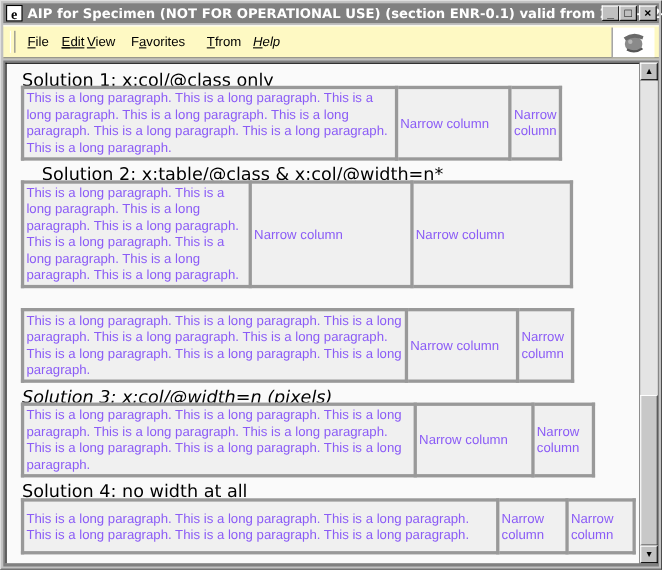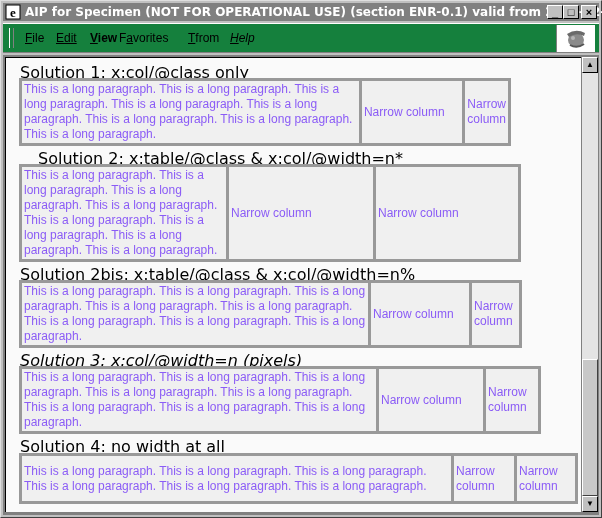--- a/index.html
+++ b/index.html
@@ -2,21 +2,21 @@
 <html><head>
 <meta charset="utf-8">
 <style>
   html, body { margin:0; padding:0; }
   body { width:602px; height:518px; background:#c0c0c0; position:relative; overflow:hidden; font-family:"Liberation Sans", sans-serif; }
   .window { position:absolute; left:0; top:0; width:600px; height:516px; border:1px solid #dfdfdf; border-right-color:#404040; border-bottom-color:#404040; background:#c0c0c0; }
   .titlebar { position:absolute; left:2px; top:2px; width:596px; height:18px; background:#808080; color:#fff; font-weight:bold; font-size:12px; line-height:18px; }
   .titlebar .app-icon { position:absolute; left:2px; top:1px; width:16px; height:16px; }
   .titlebar .title { position:absolute; left:22px; top:0; white-space:nowrap; font-family:"DejaVu Sans", sans-serif; font-size:12px; font-weight:bold; }
   .tb-btn { position:absolute; top:2px; width:16px; height:14px; background:#c0c0c0; border:1px solid #fff; border-right-color:#000; border-bottom-color:#000; box-sizing:border-box; color:#000; font-size:11px; line-height:12px; text-align:center; font-weight:bold; }
-  .menubar { position:absolute; left:2px; top:22px; width:596px; height:30px; background:#15803d; border-top:1px solid #fff; border-bottom:1px solid #808080; box-sizing:border-box; }
+  .menubar { position:absolute; left:2px; top:22px; width:596px; height:30px; background:#fef9c3; border-top:1px solid #fff; border-bottom:1px solid #808080; box-sizing:border-box; }
   .menubar .grip { position:absolute; left:6px; top:4px; width:3px; height:20px; border-left:1px solid #fff; border-right:1px solid #808080; }
   .menu-item { position:absolute; top:7px; font-size:12px; color:#000; font-family:"Liberation Sans", sans-serif; }
   .menu-item u { text-decoration:underline; }
   .throbber { position:absolute; right:4px; top:1px; width:38px; height:27px; background:#fff; border-left:1px solid #808080; }
   .content { position:absolute; left:2px; top:54px; width:596px; height:460px; background:#808080; }
   .viewport { position:absolute; left:2px; top:2px; width:576px; height:455px; background:#fafafa; border-top:1px solid #000; border-left:1px solid #000; box-sizing:border-box; overflow:hidden; }
   .scrollbar { position:absolute; left:579px; top:2px; width:16px; height:455px; background:#e4e4e4; }
   .sb-btn { position:absolute; left:0; width:16px; height:16px; background:#c0c0c0; border:1px solid #fff; border-right-color:#000; border-bottom-color:#000; box-sizing:border-box; font-size:8px; text-align:center; line-height:14px; }
   .sb-thumb { position:absolute; left:0; width:16px; background:#c8c8c8; border:1px solid #fff; border-right-color:#404040; border-bottom-color:#404040; box-sizing:border-box; }
   .heading { position:absolute; left:14px; font-family:"DejaVu Sans", sans-serif; font-size:16px; color:#000; white-space:nowrap; }
@@ -35,21 +35,21 @@
     <span class="title">AIP for Specimen (NOT FOR OPERATIONAL USE) (section ENR-0.1) valid from 2000-12-...</span>
     <div class="tb-btn" style="left:544px;"><span>_</span></div>
     <div class="tb-btn" style="left:560px;"><span>□</span></div>
     <div class="tb-btn" style="left:578px;"><span>×</span></div>
   </div>
 
   <div class="menubar">
     <div class="grip"></div>
     <span class="menu-item" style="left:22px;"><u>F</u><span>ile</span></span>
     <span class="menu-item" style="left:53px;text-decoration:underline;"><u>E</u><span>dit</span></span>
-    <span class="menu-item" style="left:87px;font-weight:bold;"><u>V</u><span>iew</span></span>
+    <span class="menu-item" style="left:76px;"><u>V</u><span>iew</span></span>
     <span class="menu-item" style="left:116px;"><span>F</span><u>a</u><span>vorites</span></span>
     <span class="menu-item" style="left:185px;"><u>T</u><span>from</span></span>
     <span class="menu-item" style="left:227px;font-style:italic;"><u>H</u><span>elp</span></span>
     <div class="throbber">
       <svg width="38" height="27" viewBox="0 0 38 27">
         <ellipse cx="19" cy="15" rx="8" ry="7" fill="#8a8a8a"></ellipse>
         <path d="M10 9 Q19 3 28 8 L27 11 Q19 7 12 12 Z" fill="#6a6a6a"></path>
         <path d="M13 20 Q20 24 27 19" stroke="#555" stroke-width="2" fill="none"></path>
         <circle cx="16" cy="13" r="2" fill="#b5b5b5"></circle>
       </svg>
@@ -74,21 +74,20 @@
       <table class="sol" style="top:106px; width:502px; height:98px;">
         <tbody>
             <tr>
           <td style="width:200px;">This is a long paragraph. This is a long paragraph. This is a long paragraph. This is a long paragraph. This is a long paragraph. This is a long paragraph. This is a long paragraph. This is a long paragraph.</td>
           <td style="width:140px;">Narrow column</td>
           <td>Narrow column</td>
         </tr>
       </tbody>
         </table>
 
-      <div class="heading" style="top:207px;">Solution 2bis: x:table/@class &amp; x:col/@width=n%</div>
       <table class="sol" style="top:222px; width:503px; height:68px;">
         <tbody>
             <tr>
           <td style="width:342px;">This is a long paragraph. This is a long paragraph. This is a long paragraph. This is a long paragraph. This is a long paragraph. This is a long paragraph. This is a long paragraph. This is a long paragraph.</td>
           <td style="width:94px;">Narrow column</td>
           <td>Narrow column</td>
         </tr>
       </tbody>
         </table>
 

